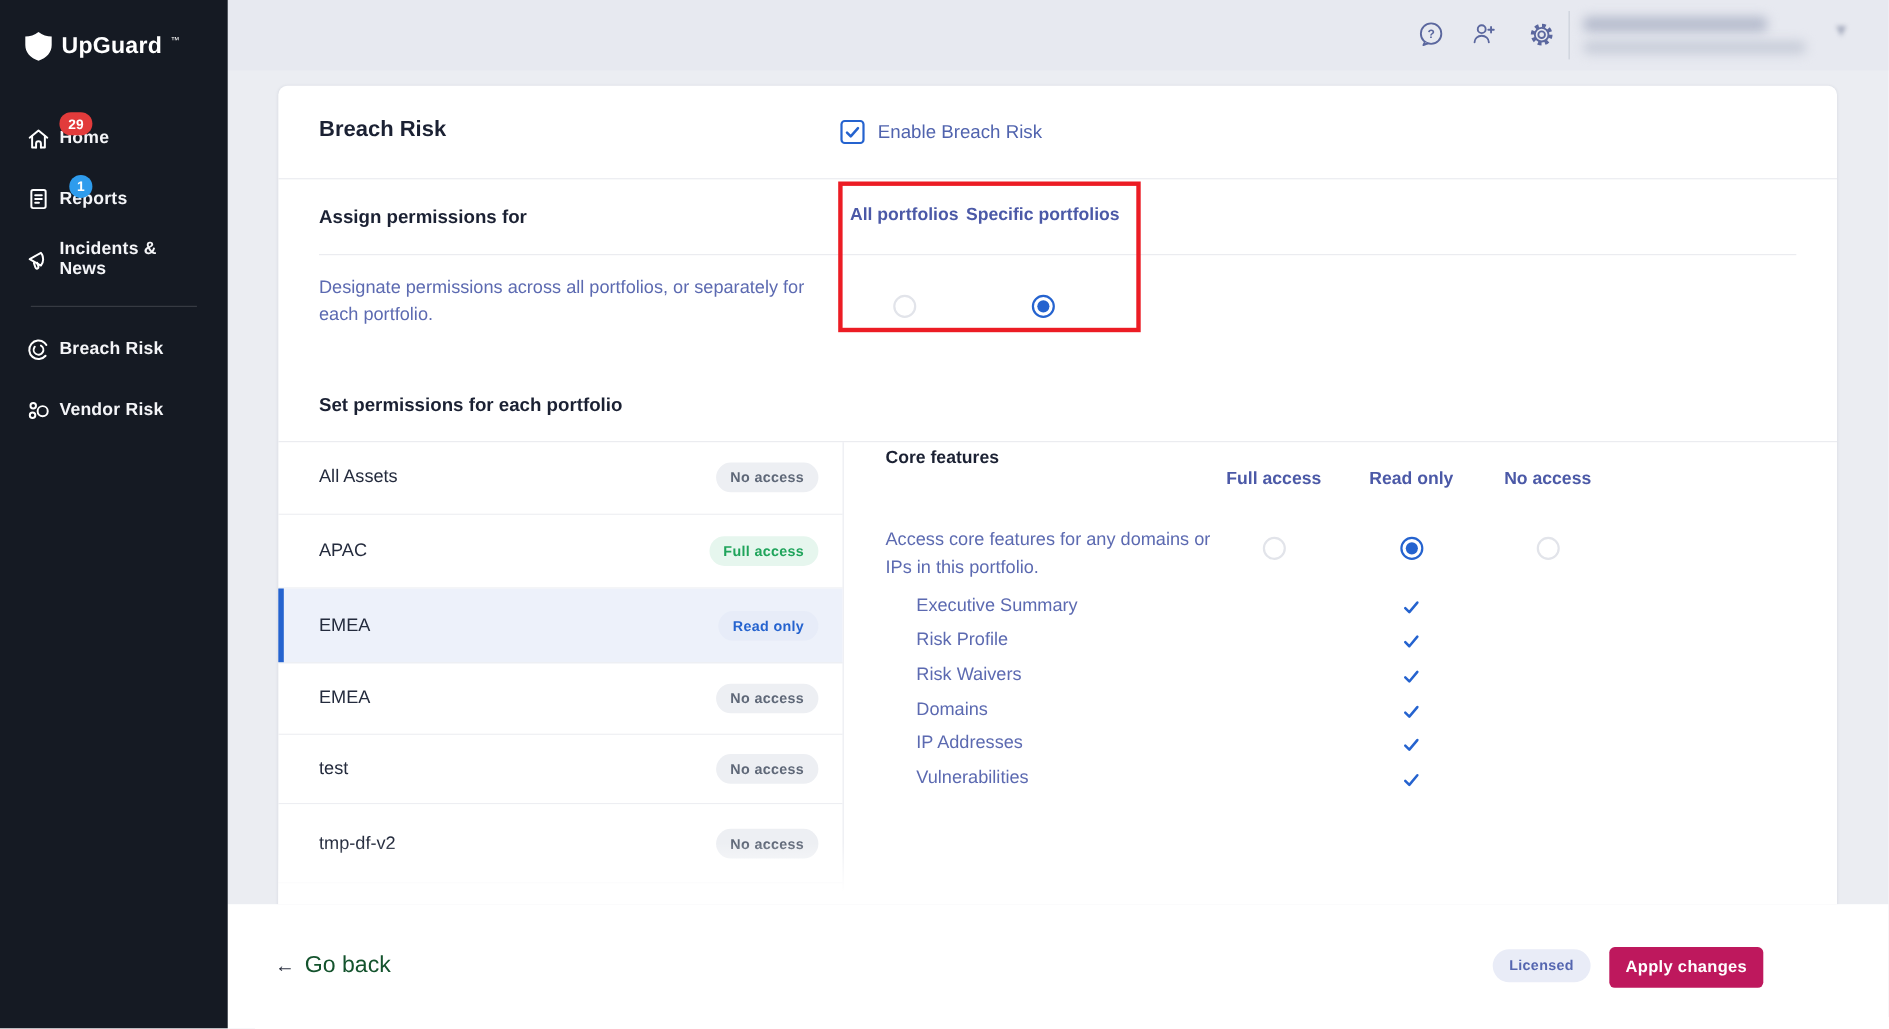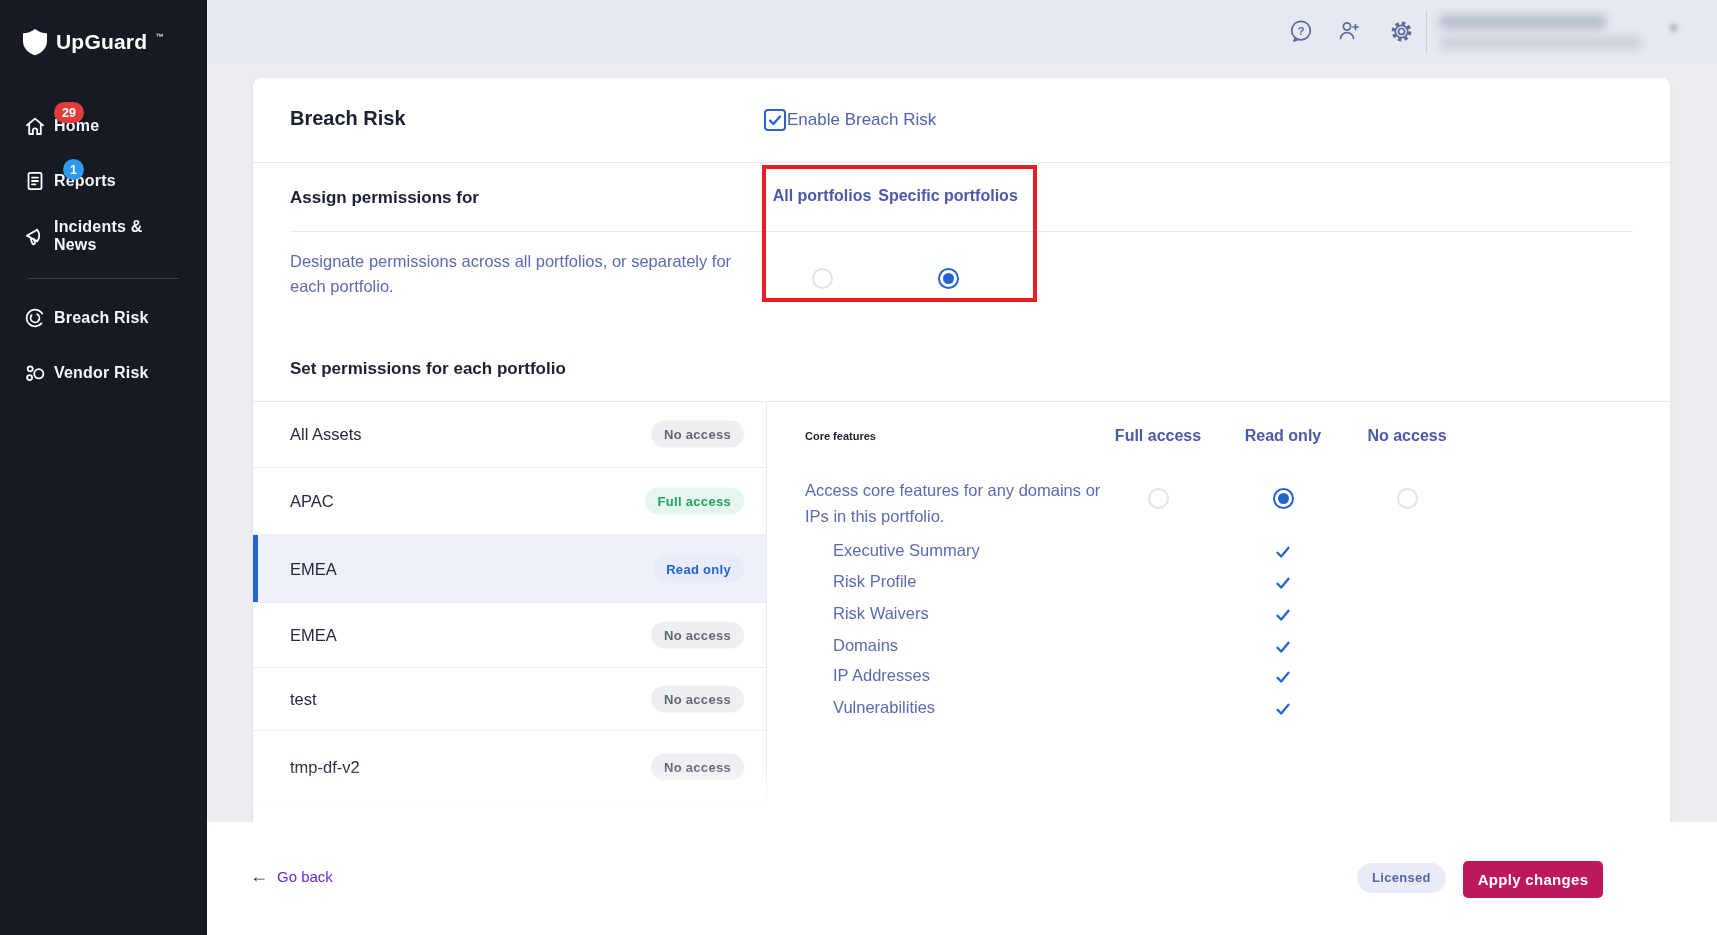--- a/index.html
+++ b/index.html
@@ -26,21 +26,21 @@
   .nav-label { position:absolute; left:53px; color:#f4f5f8; font-size:16px; font-weight:600; letter-spacing:.2px; }
   .nav-badge { position:absolute; z-index:2; color:#fff; font-weight:700; display:flex; align-items:center; justify-content:center; }
   .badge-red { left:31px; top:-12px; min-width:30px; height:21px; border-radius:11px; background:#e23b3b; font-size:12.5px; padding:0 7px; }
   .badge-blue { left:40px; top:-10px; width:21px; height:21px; border-radius:50%; background:#2e9ced; font-size:12.5px; }
   .side-divider { position:absolute; left:28px; top:278px; width:151px; height:1px; background:rgba(255,255,255,.16); }
 
   
   .card { position:absolute; left:253px; top:78px; width:1417px; height:744px; background:#fff; border-radius:8px 8px 0 0; box-shadow:0 1px 3px rgba(25,35,65,.10); z-index:2; }
   .card-title { position:absolute; left:37px; top:29px; font-size:20px; font-weight:700; color:#1b2133; }
   .hdr-divider { position:absolute; left:0; top:84px; width:1417px; height:1px; background:#e9eaef; }
-  .enable-group { position:absolute; left:511px; top:31px; display:flex; align-items:center; gap:1px; cursor:pointer; }
+  .enable-group { position:absolute; left:511px; top:31px; display:flex; align-items:center; gap:12px; cursor:pointer; }
   .checkbox { width:22px; height:22px; border:2px solid #2563cf; border-radius:4px; background:#fff; display:flex; align-items:center; justify-content:center; }
   .enable-label { color:#5063ae; font-size:17px; }
 
   .section-label { position:absolute; left:37px; font-size:17px; font-weight:700; color:#1b2133; }
   .tab { position:absolute; top:109px; transform:translateX(-50%); font-size:16px; font-weight:600; color:#4b59a7; cursor:pointer; white-space:nowrap; }
   .sub-divider { position:absolute; left:37px; top:153px; width:1343px; height:1px; background:#e9eaef; }
   .assign-desc { position:absolute; left:37px; top:171px; width:480px; font-size:16.5px; line-height:25px; color:#5c6ab1; }
 
   .radio { position:absolute; width:21px; height:21px; border-radius:50%; border:2px solid #e2e4ea; background:#fff; cursor:pointer; }
   .radio.selected { border-color:#2563cf; }
@@ -55,34 +55,34 @@
   .prow .pname { position:absolute; left:37px; top:50%; transform:translateY(-50%); font-size:16.5px; color:#242b3d; }
   .prow.selected { background:#edf1fa; }
   .sel-bar { position:absolute; left:0; top:0; width:5px; height:100%; background:#2563cf; }
   .pill { position:absolute; right:22px; top:50%; transform:translateY(-50%); height:27px; line-height:27px; padding:0 13px; border-radius:14px; font-size:13px; font-weight:600; letter-spacing:.3px; white-space:nowrap; }
   .pill.no-access { background:#edeff3; color:#5f6878; }
   .pill.full-access { background:#e6f6ee; color:#1fa45b; }
   .pill.read-only { background:#e7ecf8; color:#2563cf; }
   .list-fade { position:absolute; left:0; top:688px; width:1417px; height:56px; background:linear-gradient(rgba(255,255,255,0), #ffffff 80%); pointer-events:none; }
 
   
-  .cf-title { position:absolute; left:552px; top:352px; font-size:11px; font-weight:700; color:#1b2133;text-align:center; }
+  .cf-title { position:absolute; left:552px; top:330px; font-size:16px; font-weight:700; color:#1b2133;text-align:center; }
   .col-head { position:absolute; top:349px; transform:translateX(-50%); font-size:16px; font-weight:600; color:#4b59a7; white-space:nowrap; }
   .cf-desc { position:absolute; left:552px; top:399px; width:312px; font-size:16.5px; line-height:26px; color:#5c6ab1; }
   .feature-label { position:absolute; left:580px; font-size:16.5px; color:#5c6ab1; }
   .check { position:absolute; left:1021px; width:18px; height:18px; }
 
   
   .annotation { position:absolute; left:762px; top:165px; width:275px; height:137px; border:4px solid #ec1c24; z-index:30; pointer-events:none; }
 
   
   .footer { position:absolute; left:207px; top:822px; width:1510px; height:113px; background:#fff; z-index:3; }
   .goback { position:absolute; left:43px; top:44px; display:flex; align-items:center; gap:9px; cursor:pointer; }
   .goback .arrow { color:#2b3140; font-size:18px; }
-  .goback .gb-label { color:#6d28d9; font-size:15px; }
+  .goback .gb-label { color:#14532d; font-size:21px; }
   .licensed { position:absolute; left:1150px; top:41px; height:30px; line-height:30px; padding:0 15px; border-radius:15px; background:#e9ecf7; color:#5566b0; font-size:13px; font-weight:600; letter-spacing:.3px; }
   .apply-btn { position:absolute; left:1256px; top:39px; width:140px; height:37px; border:none; border-radius:5px; background:#be185d; color:#fff; font-family:"Liberation Sans",sans-serif; font-size:15px; font-weight:700; letter-spacing:.3px; cursor:pointer; }
 
   svg { display:block; }
 </style>
 </head>
 <body>
 
 <header class="topbar">
   <span class="tb-icon" style="left:1286px;">

